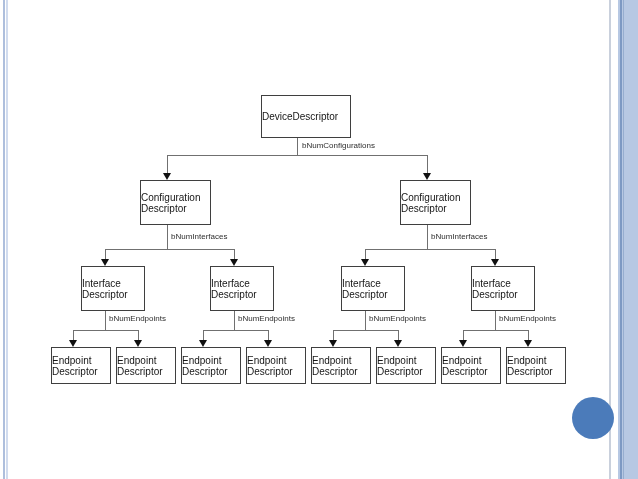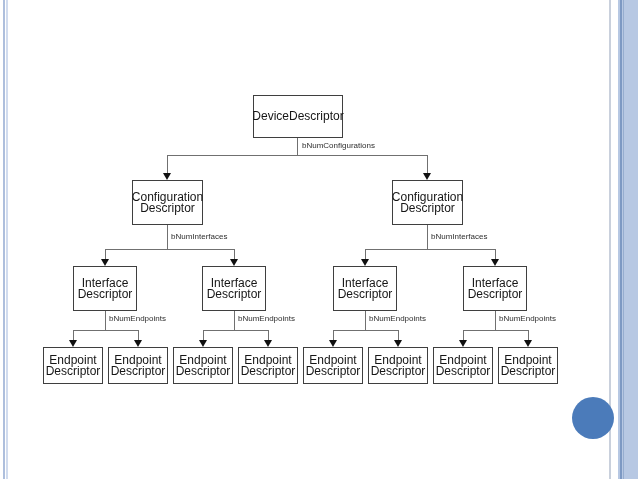--- a/index.html
+++ b/index.html
@@ -6,22 +6,22 @@
   .slide{
     position:relative;width:638px;height:479px;background:#ffffff;
     overflow:hidden;font-family:"Liberation Sans",sans-serif;
   }
   
   .stripe{position:absolute;top:0;height:479px;}
   
   .node{
     position:absolute;box-sizing:border-box;background:#ffffff;
     border:1px solid #3f3f3f;display:flex;flex-direction:column;
-    justify-content:center;align-items:center;text-align:center;
-    font-size:12px;line-height:11px;color:#161616;
+    justify-content:center;align-items:flex-start;text-align:center;
+    font-size:10px;line-height:11px;color:#161616;margin-left:8px;
   }
   .node span{display:block;white-space:nowrap;}
   
   .hline{position:absolute;height:1px;background:#707070;}
   .vline{position:absolute;width:1px;background:#707070;}
   
   .arrow{
     position:absolute;width:0;height:0;
     border-left:4px solid transparent;border-right:4px solid transparent;
     border-top:7px solid #101010;

